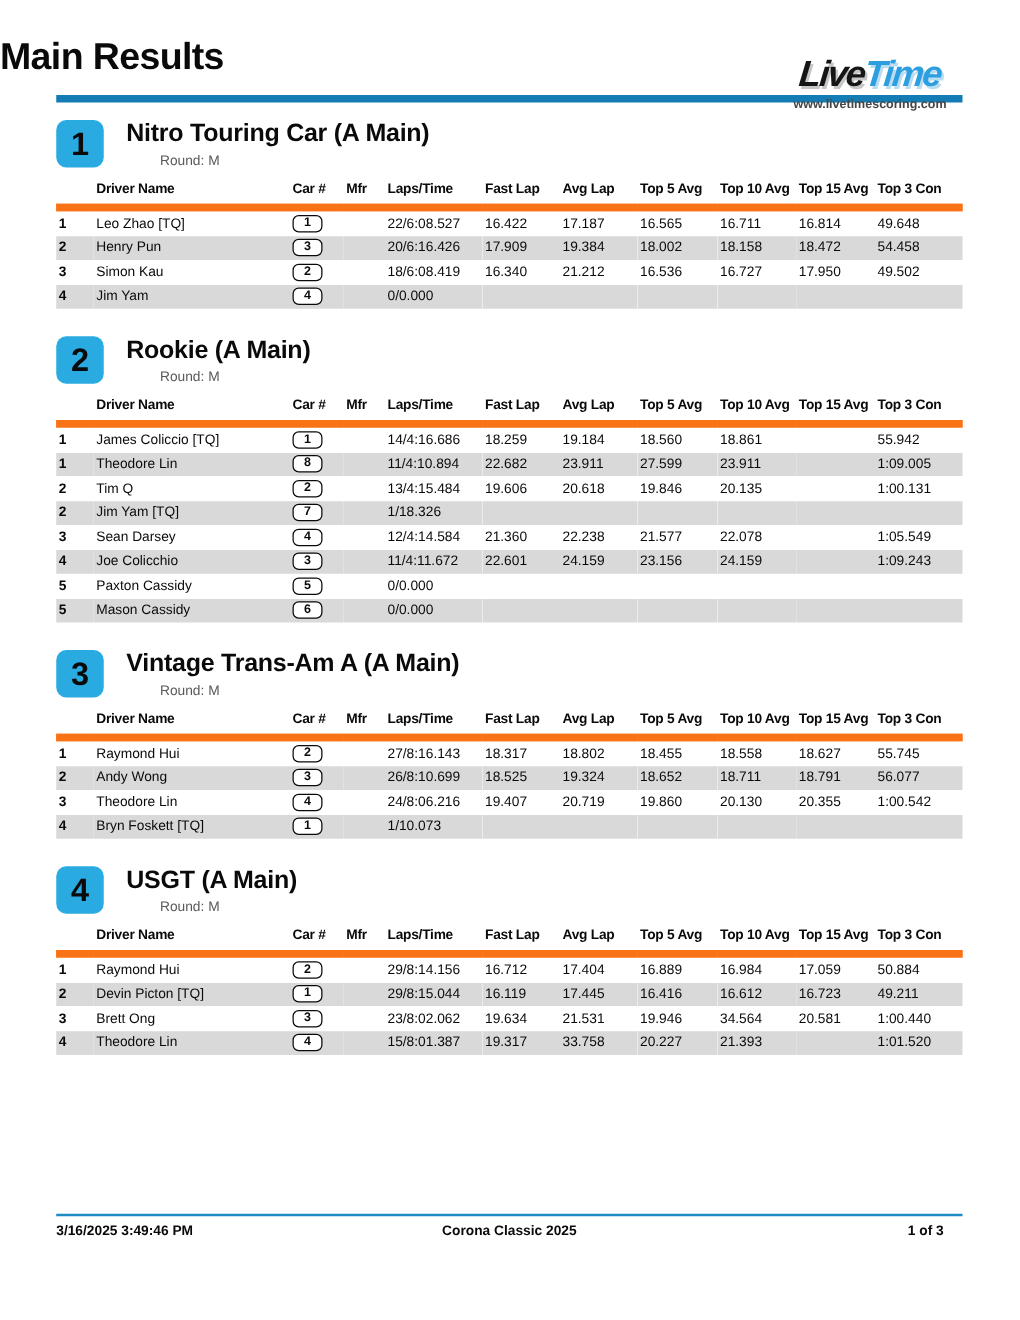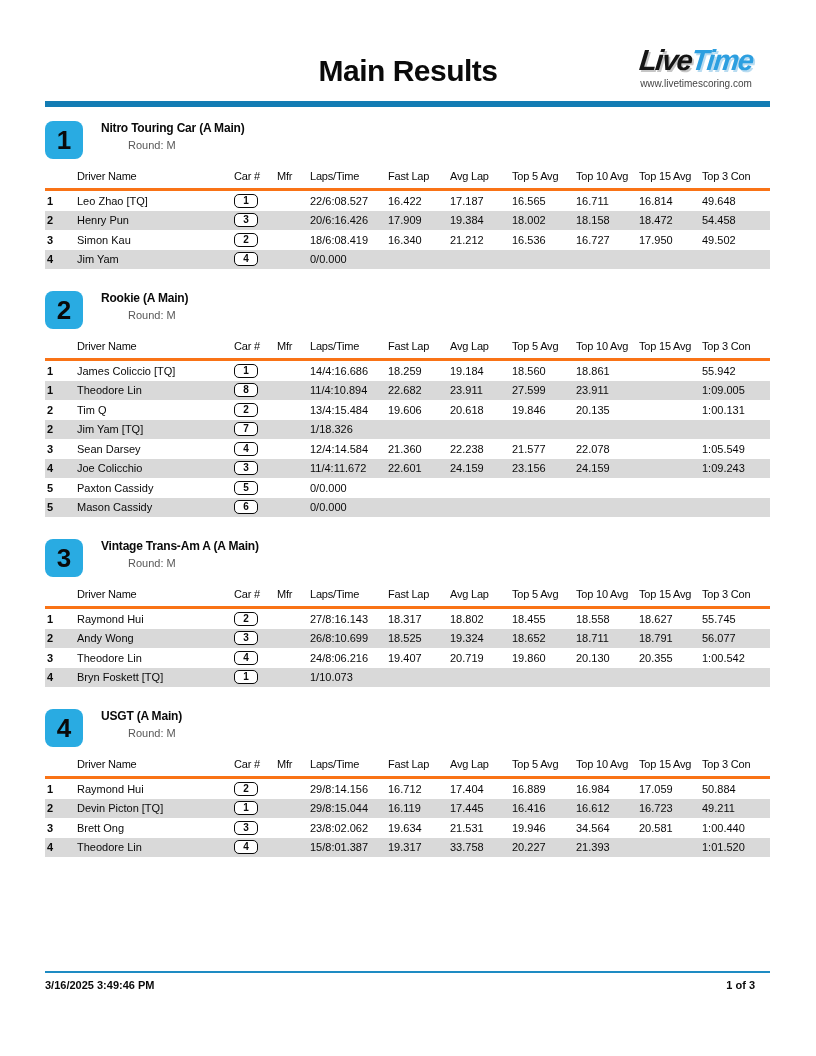--- a/index.html
+++ b/index.html
@@ -2,51 +2,51 @@
 <html><head>
 <meta charset="utf-8">
 <style>
   html,body { margin:0; padding:0; }
   body {
     width:816px; height:1056px; background:#ffffff; position:relative;
     font-family:"Liberation Sans", sans-serif; color:#111;
     overflow:hidden;
   }
   .doc-title {
-    padding-top:54px; text-align:center;
+    padding-top:29px; text-align:left;
     font-size:30px; font-weight:bold; letter-spacing:-0.5px; color:#0a0a0a;
   }
   .logo { position:absolute; top:44px; right:40px; width:160px; text-align:center; }
   .logo-text {
     font-style:italic; font-weight:bold; font-size:29px; letter-spacing:-1.5px;
     transform:skewX(-6deg); white-space:nowrap;
   }
   .logo-live { color:#151515; text-shadow:2px 2px 0 #c6c6c6; }
   .logo-time { color:#2d9fe0; text-shadow:2px 2px 0 #b9dcf1; }
-  .logo-url { font-size:10px; color:#454545; margin-top:1px; }
+  .logo-url { font-size:10px; color:#454545; margin-top:1px;font-weight:bold; }
   .accent-bar { margin:13px 46px 0 45px; height:6px; background:#137cb4; }
 
   .sections { padding:0 46px 0 45px; }
   .race-section { margin-top:20px; }
   .race-section:first-child { margin-top:12px; }
   .sec-head { display:flex; align-items:flex-start; height:44px; }
   .sec-badge {
     width:38px; height:38px; background:#29abe2; border-radius:8px;
     display:flex; align-items:center; justify-content:center; margin-top:2px;
     flex:0 0 auto;
   }
   .sec-num { font-size:26px; font-weight:bold; color:#0a0a0a; line-height:1; }
   .sec-titles { margin-left:18px; padding-top:2px; }
-  .sec-title { font-size:12px; font-weight:bold; letter-spacing:-0.2px; color:#0a0a0a;text-align:right; }
+  .sec-title { font-size:20px; font-weight:bold; letter-spacing:-0.2px; color:#0a0a0a;text-align:right; }
   .sec-round { font-size:11px; color:#595959; margin-top:4px;margin-left:27px; }
 
   table.results { width:725px; border-collapse:collapse; table-layout:fixed; margin-top:4px; }
   table.results th {
-    text-align:left; font-size:11px; font-weight:normal; color:#0a0a0a;
-    height:18px; padding:0 0 3px 2px; border-bottom:3px solid #f97316;
+    text-align:left; font-size:11px; font-weight:bold; color:#0a0a0a;
+    height:18px; padding:0 0 3px 2px; border-bottom:6px solid #f97316;
     letter-spacing:-0.2px; white-space:nowrap; overflow:hidden;
   }
   table.results td {
     font-size:11px; height:19.5px; padding:0 0 0 2px;
     white-space:nowrap; overflow:hidden; color:#0a0a0a;
   }
   tr.alt td { background:#d9d9d9; }
   td.cell-white { background:#ffffff; }
   td.pos { font-weight:bold; padding-left:6px; }
   .car-badge {
@@ -510,15 +510,16 @@
           </tr>
         </tbody>
     </table>
   </section>
 </div>
 
 <div class="footer-rule"></div>
 <div class="footer">
   <div class="footer-left">3/16/2025 3:49:46 PM</div>
   <div class="footer-center">
+    <div class="footer-event">Corona Classic 2025</div>
   </div>
   <div class="footer-right">1 of 3</div>
 </div>
 
 </body></html>

